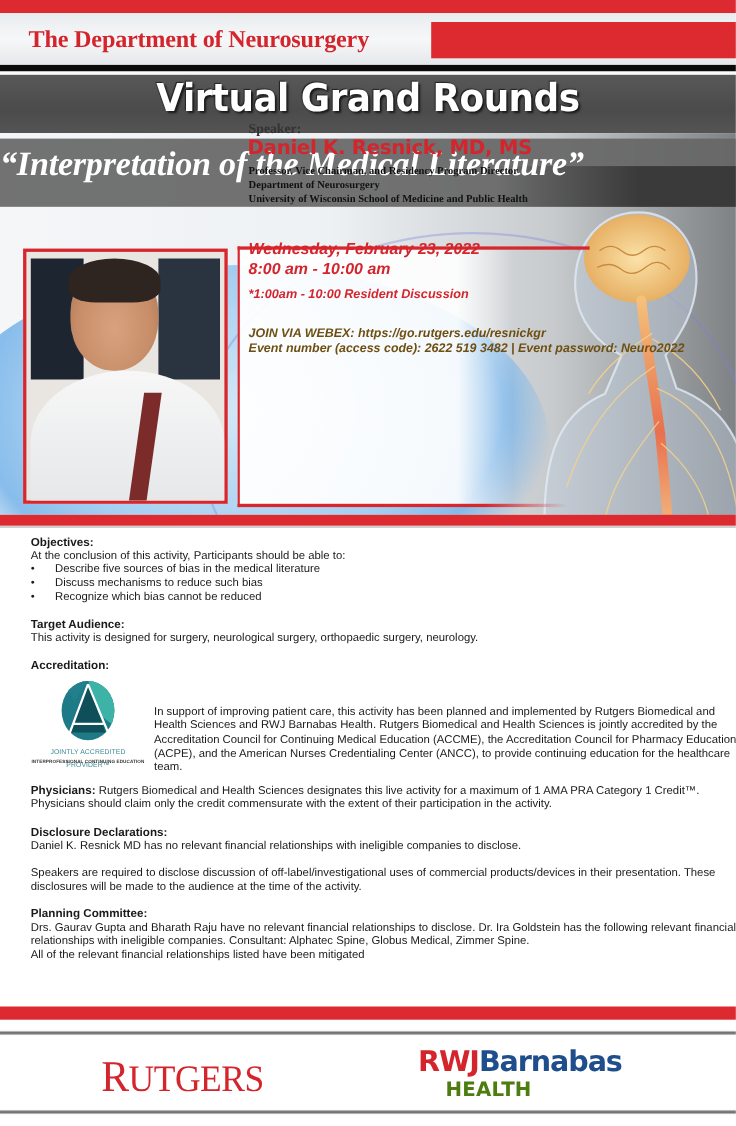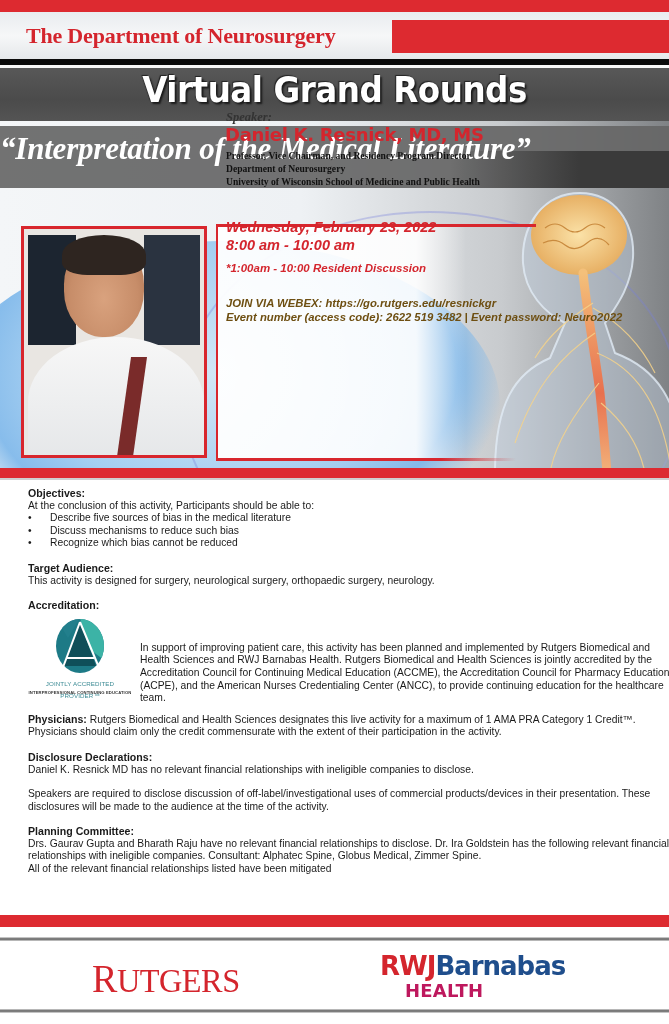--- a/index.html
+++ b/index.html
@@ -47,21 +47,21 @@
   .photo-tie { position: absolute; left: 100px; top: 128px; width: 16px; height: 100px; background: #7a2b2a; transform: skewX(-8deg); }
 
   .info-panel { position: absolute; left: 216px; top: 104px; width: 250px; height: 234px;
     background: linear-gradient(90deg, rgba(255,255,255,0.95) 0%, rgba(255,255,255,0.9) 80%, rgba(255,255,255,0) 100%); }
   .info-topline { position: absolute; left: 216px; top: 103px; width: 320px; height: 3px; background: #d8262d; }
   .info-bottomline { position: absolute; left: 216px; top: 337px; width: 300px; height: 3px;
     background: linear-gradient(90deg, #d8262d 0%, #d8262d 75%, rgba(216,38,45,0) 100%); }
   .info-leftline { position: absolute; left: 216px; top: 103px; width: 2px; height: 237px; background: #d8262d; }
 
   .speaker-label { position: absolute; left: 226px; top: 110px; font-family: "Liberation Serif", serif;
-    font-style: italic; font-weight: bold; font-size: 12.5px; color: #333; text-align: center; }
+    font-weight: bold; font-size: 12.5px; color: #333; text-align: center; }
   .speaker-name { position: absolute; left: 225px; top: 124px; font-family: "DejaVu Sans", sans-serif;
     font-weight: bold; font-size: 18px; color: #d4252d; letter-spacing: -0.3px; }
   .speaker-role { position: absolute; left: 226px; font-family: "Liberation Serif", serif; font-weight: bold; font-size: 9.6px; color: #111; }
   .date-line { position: absolute; left: 226px; font-family: "Liberation Sans", sans-serif; font-style: italic;
     font-weight: bold; font-size: 14.5px; color: #d4252d; text-align: right; }
   .resident-line { position: absolute; left: 226px; top: 262px; font-family: "Liberation Sans", sans-serif; font-style: italic;
     font-weight: bold; font-size: 11.5px; color: #d4252d; }
   .webex-line { position: absolute; left: 226px; font-family: "Liberation Sans", sans-serif; font-style: italic;
     font-weight: bold; font-size: 11.3px; color: #6e4f12; white-space: nowrap; }
 
@@ -86,21 +86,21 @@
   .bot-shadow2 { position: absolute; left: 0; top: 1009px; width: 669px; height: 4px;
     background: linear-gradient(180deg, #d6d6d6, #5a5a5a, #e6e6e6); }
   .rutgers { position: absolute; left: 92px; top: 955px; font-family: "Liberation Serif", serif; font-size: 34px;
     color: #d4252d; letter-spacing: -0.5px; transform: scaleX(0.95); transform-origin: left; }
   .rutgers .big { font-size: 40px; }
   .rwj { position: absolute; left: 380px; top: 951px; font-family: "DejaVu Sans", sans-serif; font-weight: bold;
     font-size: 26px; letter-spacing: -1px; }
   .rwj .r { color: #d4252d; }
   .rwj .b { color: #1f4e8c; }
   .health { position: absolute; left: 405px; top: 980px; font-family: "DejaVu Sans", sans-serif; font-weight: bold;
-    font-size: 18px; color: #be185d; letter-spacing: 0.2px; }
+    font-size: 18px; color: #4d7c0f; letter-spacing: 0.2px; }
 </style>
 </head>
 <body>
 
 <div class="top-red"></div>
 <div class="dept-band"></div>
 <div class="dept-title">The Department of Neurosurgery</div>
 <div class="dept-redbar"></div>
 <div class="black-line"></div>
 <div class="white-line"></div>

